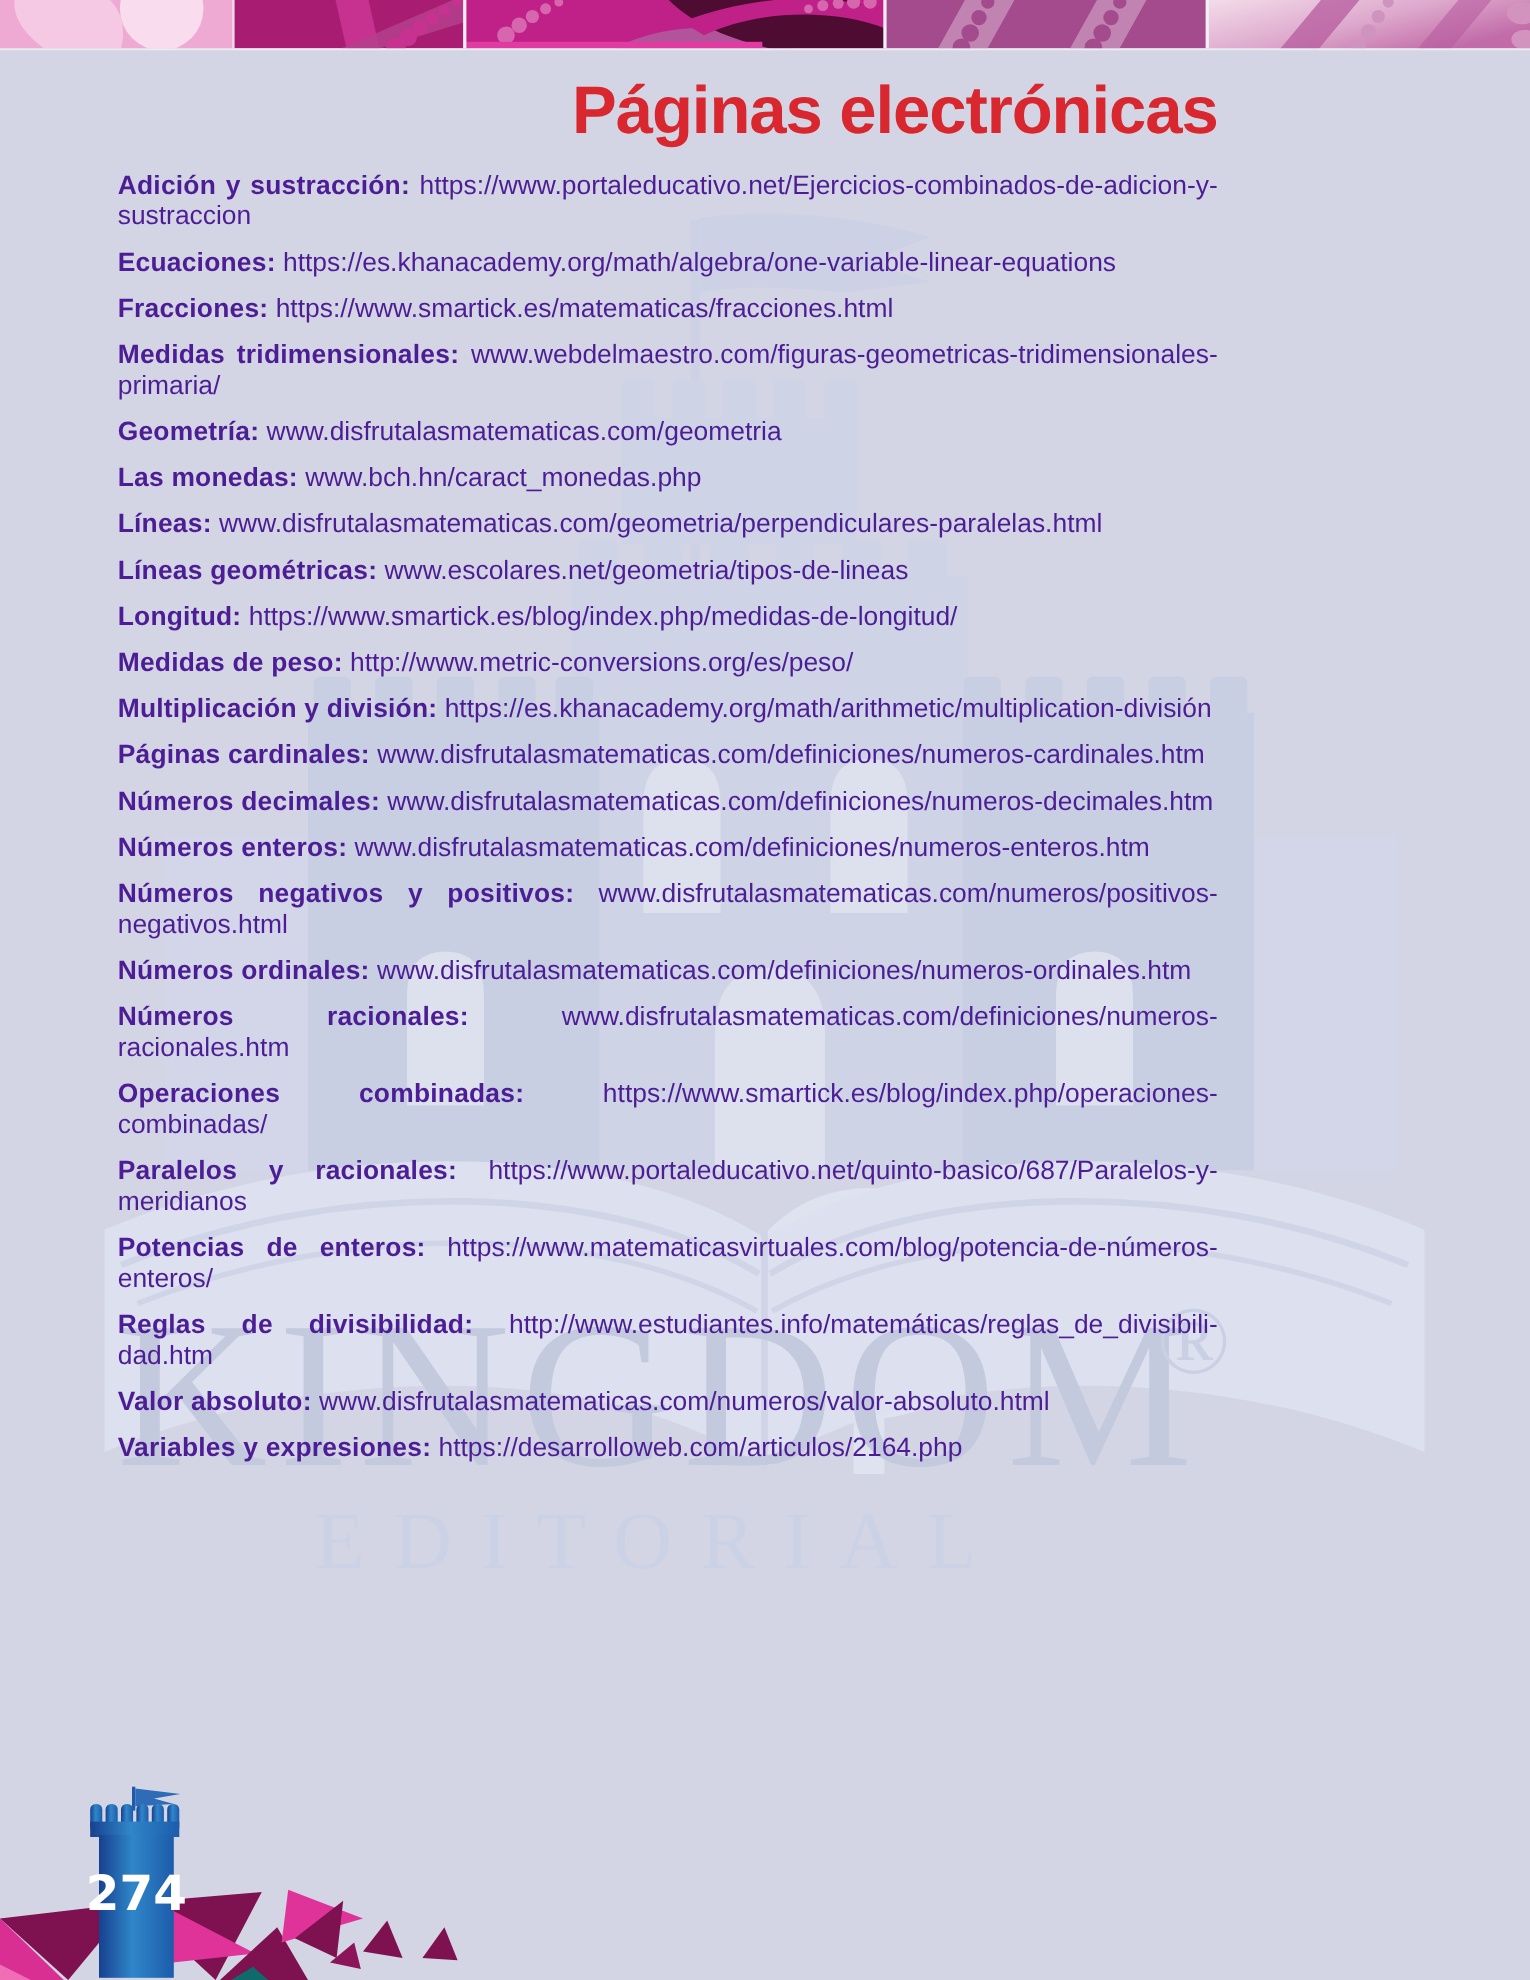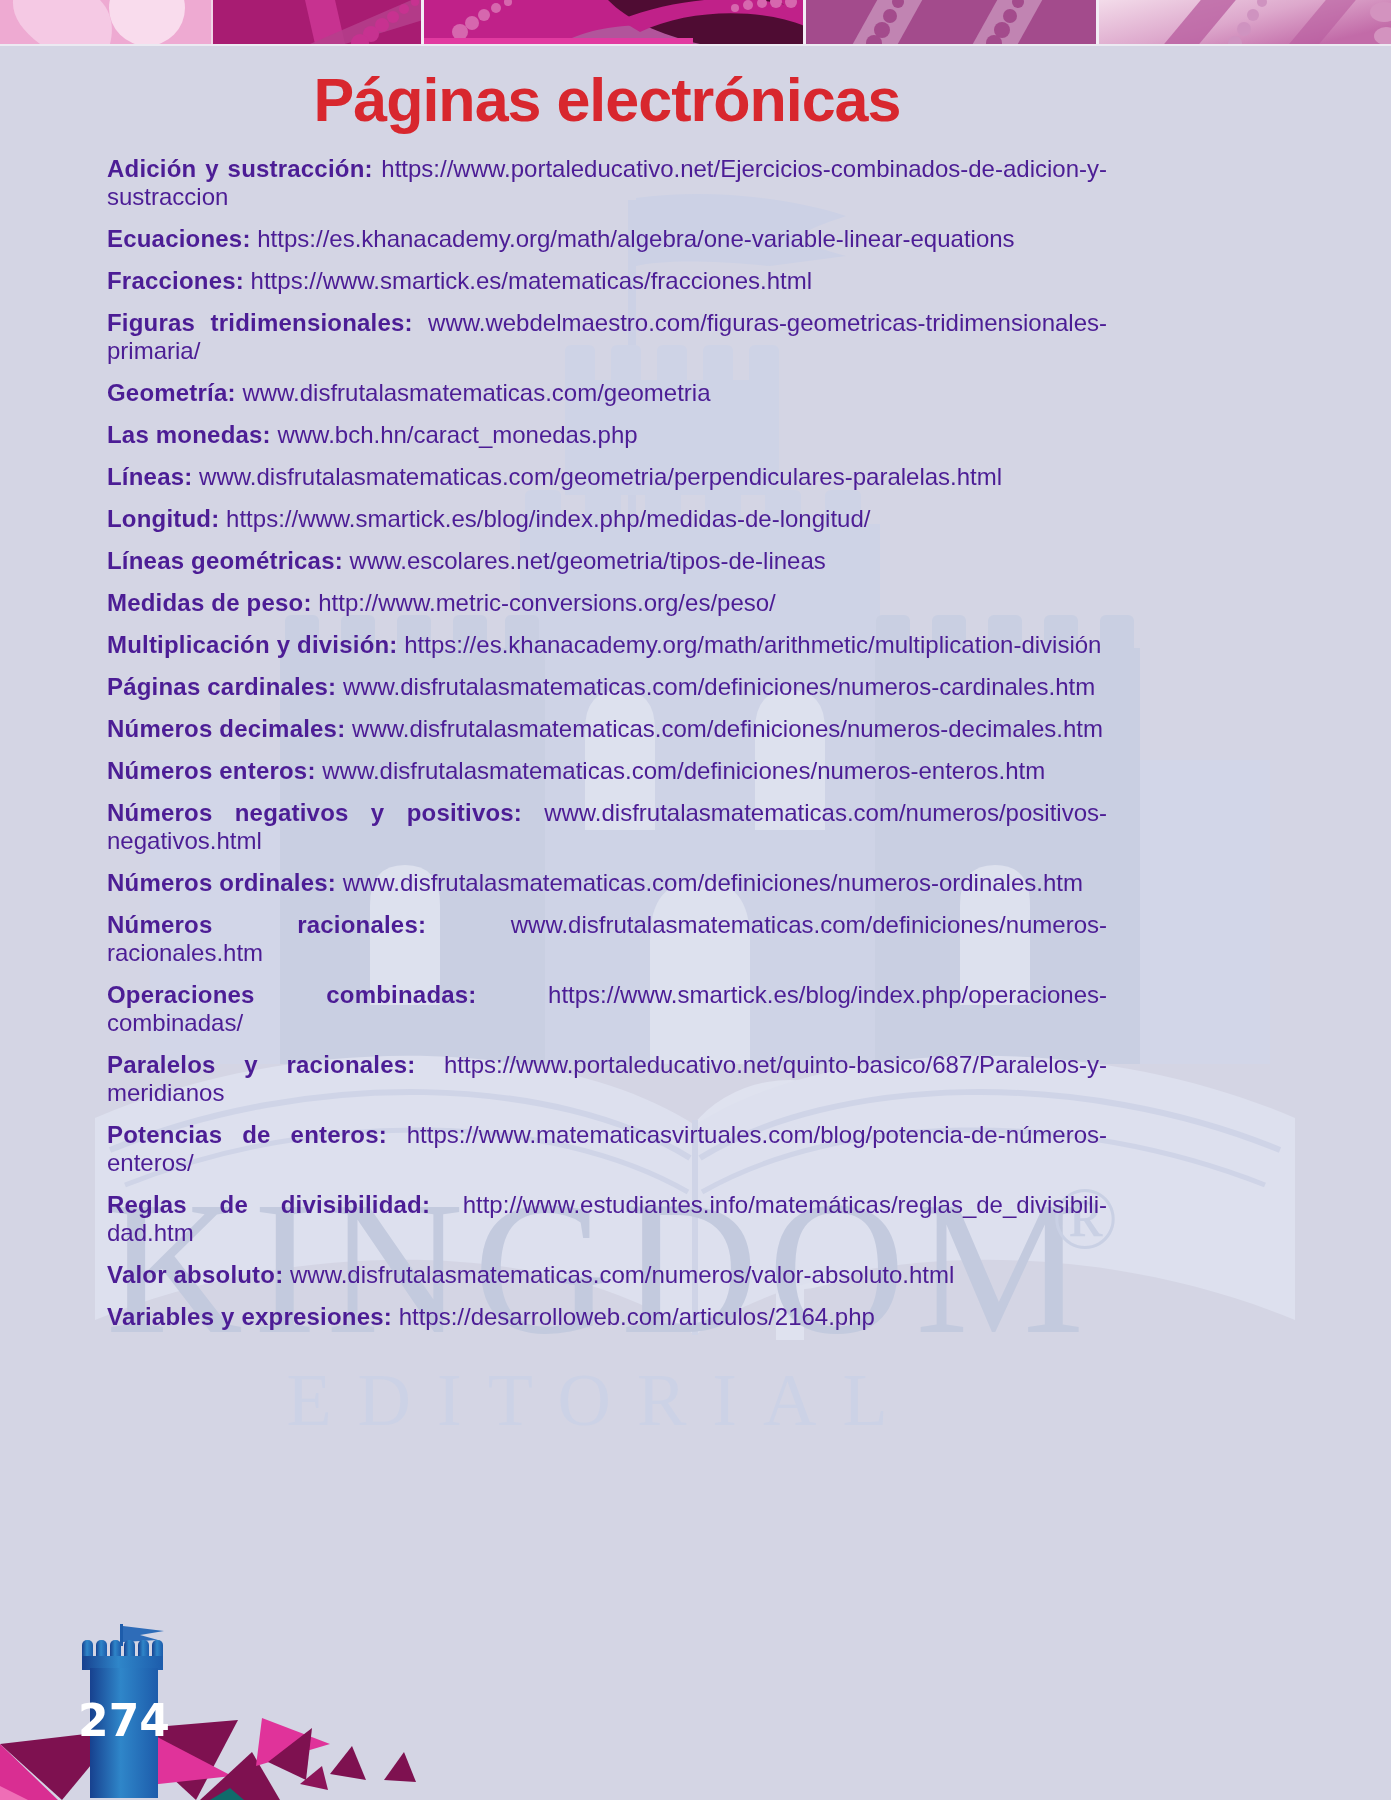--- a/index.html
+++ b/index.html
@@ -8,21 +8,21 @@
 
   
   .band { position:absolute; top:0; left:0; z-index:2; }
 
   
   .watermark { position:absolute; top:0; left:0; z-index:0; pointer-events:none; }
 
   
   .content { position:absolute; left:107px; top:70px; width:1000px; z-index:1; }
   h1.title {
-    margin:0 0 24px 0; text-align:center;
+    margin:0 0 24px 0; text-align:right;
     font-size:61px; line-height:1; font-weight:bold; letter-spacing:-1px;
     color:#d8272e;
   }
   .entries { }
   .entry {
     margin:0 0 14px 0; font-size:24px; line-height:28px;
     color:#4c1d95; text-align:justify; text-justify:inter-word;
   }
   .entry .label { font-weight:bold; letter-spacing:0.2px; }
   .entry .url { font-weight:normal; }
@@ -213,26 +213,26 @@
     <rect x="1096" y="0" width="3" height="44" fill="#f2eef5"></rect>
     <rect x="0" y="44" width="1391" height="2" fill="#eceaf2"></rect>
   </svg>
 
   <div class="content">
     <h1 class="title">Páginas electrónicas</h1>
     <div class="entries" id="entries">
         <p class="entry"><span class="label">Adición y sustracción:</span> <span class="url">https://www.portaleducativo.net/Ejercicios-combinados-de-adi­cion-y-sustraccion</span></p>
         <p class="entry"><span class="label">Ecuaciones:</span> <span class="url">https://es.khanacademy.org/math/algebra/one-variable-linear-equations</span></p>
         <p class="entry"><span class="label">Fracciones:</span> <span class="url">https://www.smartick.es/matematicas/fracciones.html</span></p>
-        <p class="entry"><span class="label">Figuras tridimensionales:</span> <span class="url">www.webdelmaestro.com/figuras-geometricas-tridimensiona­les-primaria/</span></p>
+        <p class="entry"><span class="label">Medidas tridimensionales:</span> <span class="url">www.webdelmaestro.com/figuras-geometricas-tridimensiona­les-primaria/</span></p>
         <p class="entry"><span class="label">Geometría:</span> <span class="url">www.disfrutalasmatematicas.com/geometria</span></p>
         <p class="entry"><span class="label">Las monedas:</span> <span class="url">www.bch.hn/caract_monedas.php</span></p>
         <p class="entry"><span class="label">Líneas:</span> <span class="url">www.disfrutalasmatematicas.com/geometria/perpendiculares-paralelas.html</span></p>
+        <p class="entry"><span class="label">Líneas geométricas:</span> <span class="url">www.escolares.net/geometria/tipos-de-lineas</span></p>
         <p class="entry"><span class="label">Longitud:</span> <span class="url">https://www.smartick.es/blog/index.php/medidas-de-longitud/</span></p>
-        <p class="entry"><span class="label">Líneas geométricas:</span> <span class="url">www.escolares.net/geometria/tipos-de-lineas</span></p>
         <p class="entry"><span class="label">Medidas de peso:</span> <span class="url">http://www.metric-conversions.org/es/peso/</span></p>
         <p class="entry"><span class="label">Multiplicación y división:</span> <span class="url">https://es.khanacademy.org/math/arithmetic/multiplication-división</span></p>
         <p class="entry"><span class="label">Páginas cardinales:</span> <span class="url">www.disfrutalasmatematicas.com/definiciones/numeros-cardinales.htm</span></p>
         <p class="entry"><span class="label">Números decimales:</span> <span class="url">www.disfrutalasmatematicas.com/definiciones/numeros-decimales.htm</span></p>
         <p class="entry"><span class="label">Números enteros:</span> <span class="url">www.disfrutalasmatematicas.com/definiciones/numeros-enteros.htm</span></p>
         <p class="entry"><span class="label">Números negativos y positivos:</span> <span class="url">www.disfrutalasmatematicas.com/numeros/positivos-negati­vos.html</span></p>
         <p class="entry"><span class="label">Números ordinales:</span> <span class="url">www.disfrutalasmatematicas.com/definiciones/numeros-ordinales.htm</span></p>
         <p class="entry"><span class="label">Números racionales:</span> <span class="url">www.disfrutalasmatematicas.com/definiciones/numeros-racionales.htm</span></p>
         <p class="entry"><span class="label">Operaciones combinadas:</span> <span class="url">https://www.smartick.es/blog/index.php/operaciones-combinadas/</span></p>
         <p class="entry"><span class="label">Paralelos y racionales:</span> <span class="url">https://www.portaleducativo.net/quinto-basico/687/Parale­los-y-meridianos</span></p>

